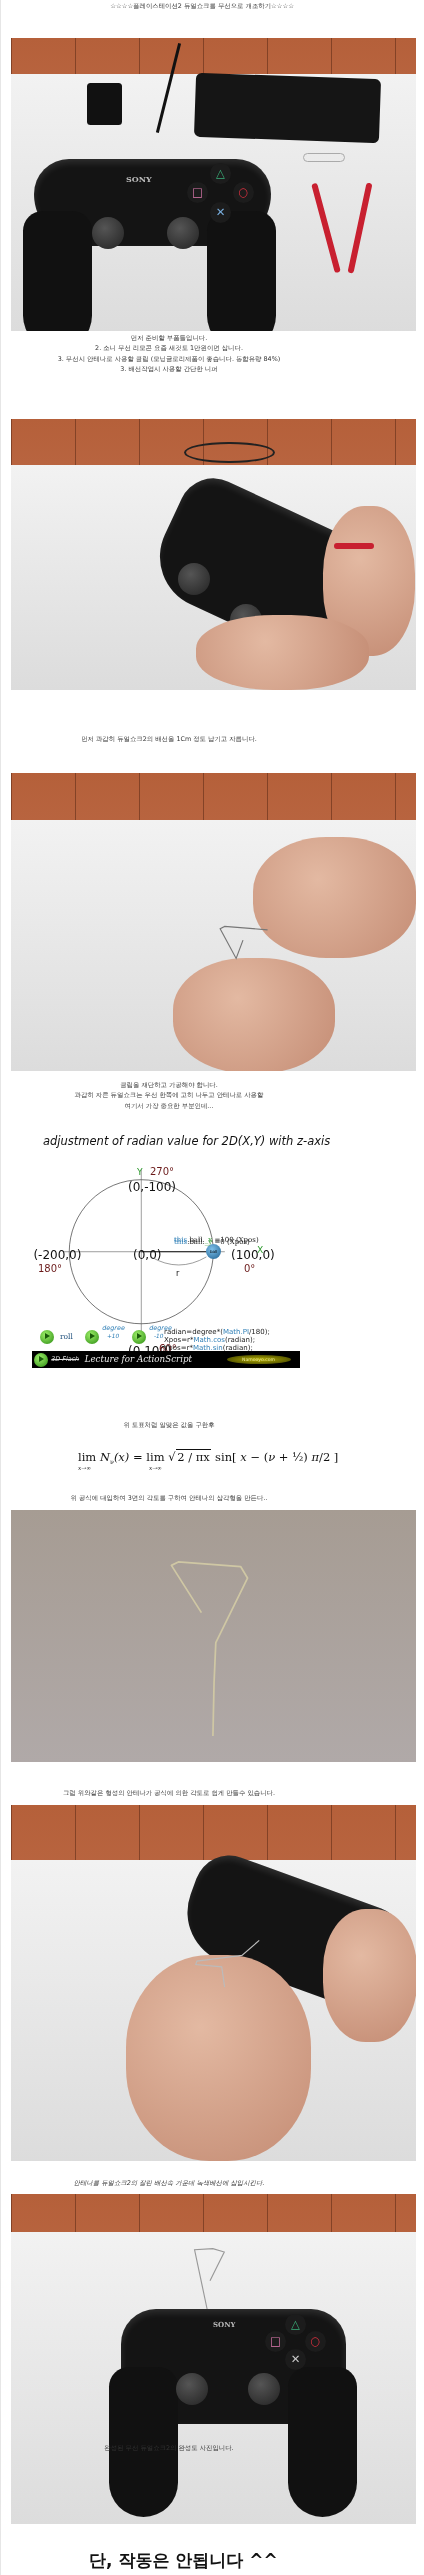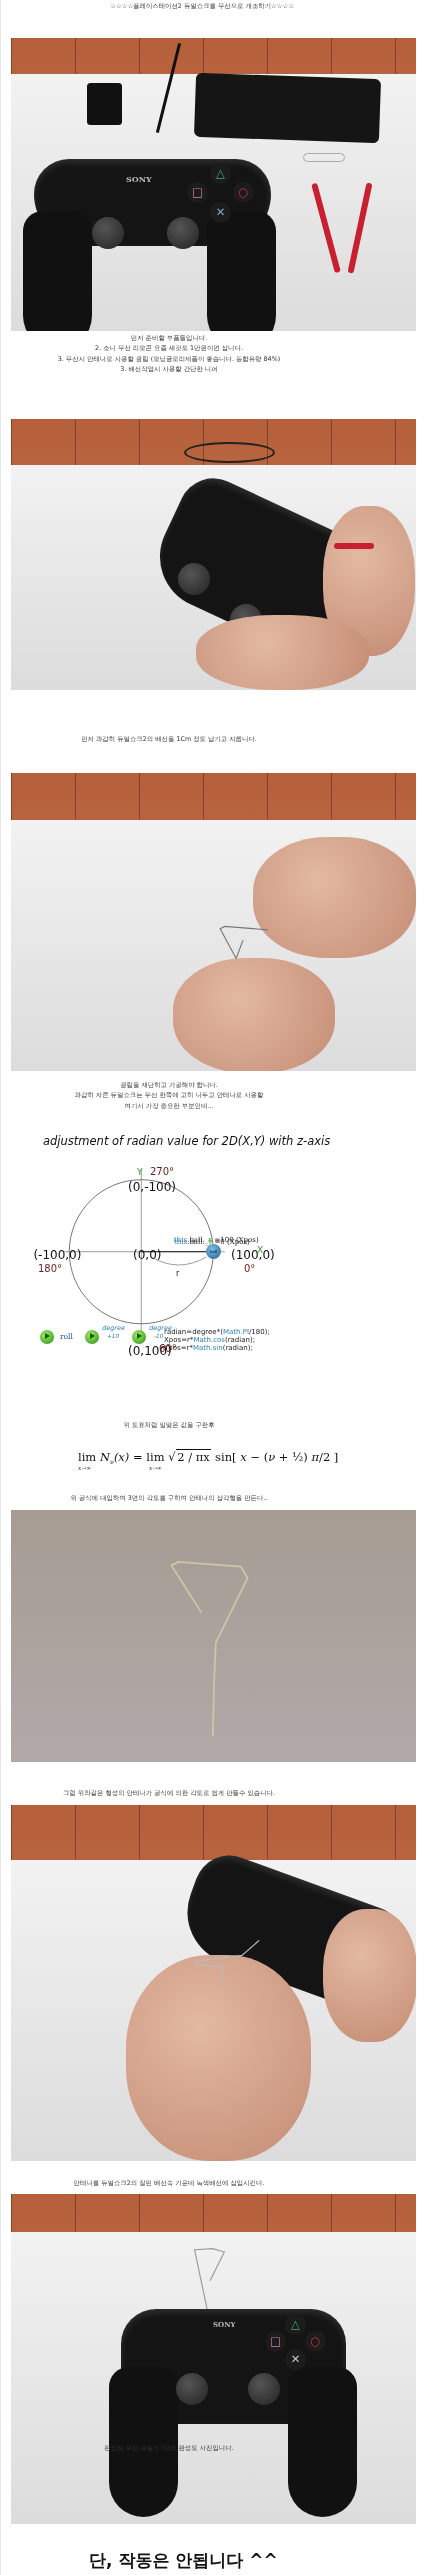--- a/index.html
+++ b/index.html
@@ -111,21 +111,21 @@
   <svg class="abs" style="left:0;top:0;" width="323" height="242" viewBox="0 0 560 420">
     <circle cx="205" cy="213" r="125" fill="none" stroke="#111" stroke-width="1"></circle>
     <line x1="205" y1="70" x2="205" y2="370" stroke="#555" stroke-width="1"></line>
     <line x1="70" y1="213" x2="350" y2="213" stroke="#555" stroke-width="1"></line>
     <line x1="205" y1="213" x2="330" y2="213" stroke="#000" stroke-width="1.5"></line>
     <path d="M222 222 Q 270 250 318 222" fill="none" stroke="#555"></path>
   </svg>
   <div class="dg-axis" style="left:114px;top:37px;">Y</div>
   <div class="dg-deg" style="left:127px;top:37px;">270°</div>
   <div class="dg-lbl" style="left:105px;top:51px;">(0,-100)</div>
-  <div class="dg-lbl" style="left:10.4px;top:119px;">(-100,0)</div>
+  <div class="dg-lbl" style="left:10.4px;top:119px;">(-200,0)</div>
   <div class="dg-lbl" style="left:110px;top:119px;">(0,0)</div>
   <div class="dg-lbl" style="left:208px;top:119px;">(100,0)</div>
   <div class="dg-axis" style="left:234px;top:115px;">X</div>
   <div class="dg-deg" style="left:15px;top:134px;">180°</div>
   <div class="dg-deg" style="left:221px;top:134px;">0°</div>
   <div class="dg-lbl" style="left:153px;top:140px;font-size:8px;">r</div>
   <div class="dg-lbl" style="left:105px;top:215px;">(0,100)</div>
   <div class="dg-deg" style="left:136px;top:214px;">60°</div>
   <div class="abs" style="left:183px;top:115px;width:15px;height:15px;border-radius:50%;background:radial-gradient(circle at 40% 35%,#7ec0ea,#1d5f8f);font-size:4px;color:#000;text-align:center;line-height:15px;">ball</div>
   <div class="dg-code" style="left:151px;top:107px;"><span class="blue">this</span><span>.ball.</span><span class="green">_x</span><span> =100</span> <span>(Xpos)</span></div>
@@ -147,20 +147,26 @@
     <div class="playbtn" style="left:0;top:-11.5px;"></div>
     <div class="abs" style="left:17.3px;top:-17.3px;color:#2f7fb6;font-style:italic;font-size:6.4px;">degree</div>
     <div class="abs" style="left:22px;top:-8px;color:#2f7fb6;font-style:italic;font-size:5.8px;">+10</div>
   </div>
   <div class="abs" style="left:109px;top:212px;">
     <div class="playbtn" style="left:0;top:-11.5px;"></div>
     <div class="abs" style="left:17.3px;top:-17.3px;color:#2f7fb6;font-style:italic;font-size:6.4px;">degree</div>
     <div class="abs" style="left:22px;top:-8px;color:#2f7fb6;font-style:italic;font-size:5.8px;">-10</div>
   </div>
 
+  <div class="banner">
+    <div class="playbtn" style="left:2.3px;top:1.7px;"></div>
+    <div class="abs" style="left:19.6px;top:4px;color:#ddd;font-style:italic;font-size:6.4px;text-decoration:line-through;">3D Flash</div>
+    <div class="banner-text">Lecture for  ActionScript</div>
+    <div class="banner-site">Namooyo.com</div>
+  </div>
 </div>
 
 <div class="abs caption" style="top:1420px;">위 도표처럼 알맞은 값을 구한후</div>
 
 <div class="abs formula">
   <span>lim</span><span style="font-style:italic"> N</span><sub style="font-size:6.4px;">ν</sub><span style="font-style:italic">(x)</span> = lim √<span style="display:inline-block;border-top:0.6px solid #111;padding:0 1.7px;">2 / πx</span> sin[ <i>x</i> − (<i>ν</i> + ½) <i>π</i>/2 ]
   <div style="font-size:5.8px;font-style:italic;margin-top:-1.2px;"><span>x→∞</span><span style="margin-left:58px;">x→∞</span></div>
 </div>
 
 <div class="abs caption" style="top:1493px;">위 공식에 대입하여 3면의 각도를 구하여 안테나의 삼각형을 만든다..</div>
@@ -174,21 +180,21 @@
 
 <div class="abs photo tile-bg" style="top:1805px;height:356px;">
   <div class="abs table-bg" style="left:0;top:55px;width:405px;height:301px;"></div>
   <div class="pad" style="left:173px;top:75px;width:219px;height:104px;transform:rotate(20deg);"></div>
   <div class="skin" style="left:115px;top:150px;width:185px;height:206px;"></div>
   <div class="skin" style="left:312px;top:104px;width:94px;height:133px;"></div>
   <svg class="abs" style="left:179px;top:133px;" width="75" height="52" viewBox="0 0 130 90">
       <polyline points="120,4 90,30 12,40 10,46 55,50 60,85" fill="none" stroke="#bbb" stroke-width="2"></polyline>
     </svg>
 </div>
-<div class="abs caption" style="top:2178px;transform:translateY(0px);">안테나를 듀얼쇼크2의 잘린 배선속 가운데 녹색배선에 삽입시킨다.</div>
+<div class="abs caption" style="top:2178px;transform:translateY(0px);font-style:italic;">안테나를 듀얼쇼크2의 잘린 배선속 가운데 녹색배선에 삽입시킨다.</div>
 
 <div class="abs photo tile-bg" style="top:2194px;height:330px;">
   <div class="abs table-bg" style="left:0;top:38px;width:405px;height:292px;"></div>
   <svg class="abs" style="left:179px;top:52px;" width="40" height="115" viewBox="0 0 70 200">
       <polyline points="30,190 30,110 8,6 40,4 60,10 35,60" fill="none" stroke="#999" stroke-width="2"></polyline>
     </svg>
   <div class="pad" style="left:110px;top:115px;width:225px;height:115px;"></div>
   <div class="grip" style="left:98px;top:173px;width:69px;height:150px;"></div>
   <div class="grip" style="left:277px;top:173px;width:69px;height:150px;"></div>
   <div class="stick" style="left:165px;top:179px;"></div>

